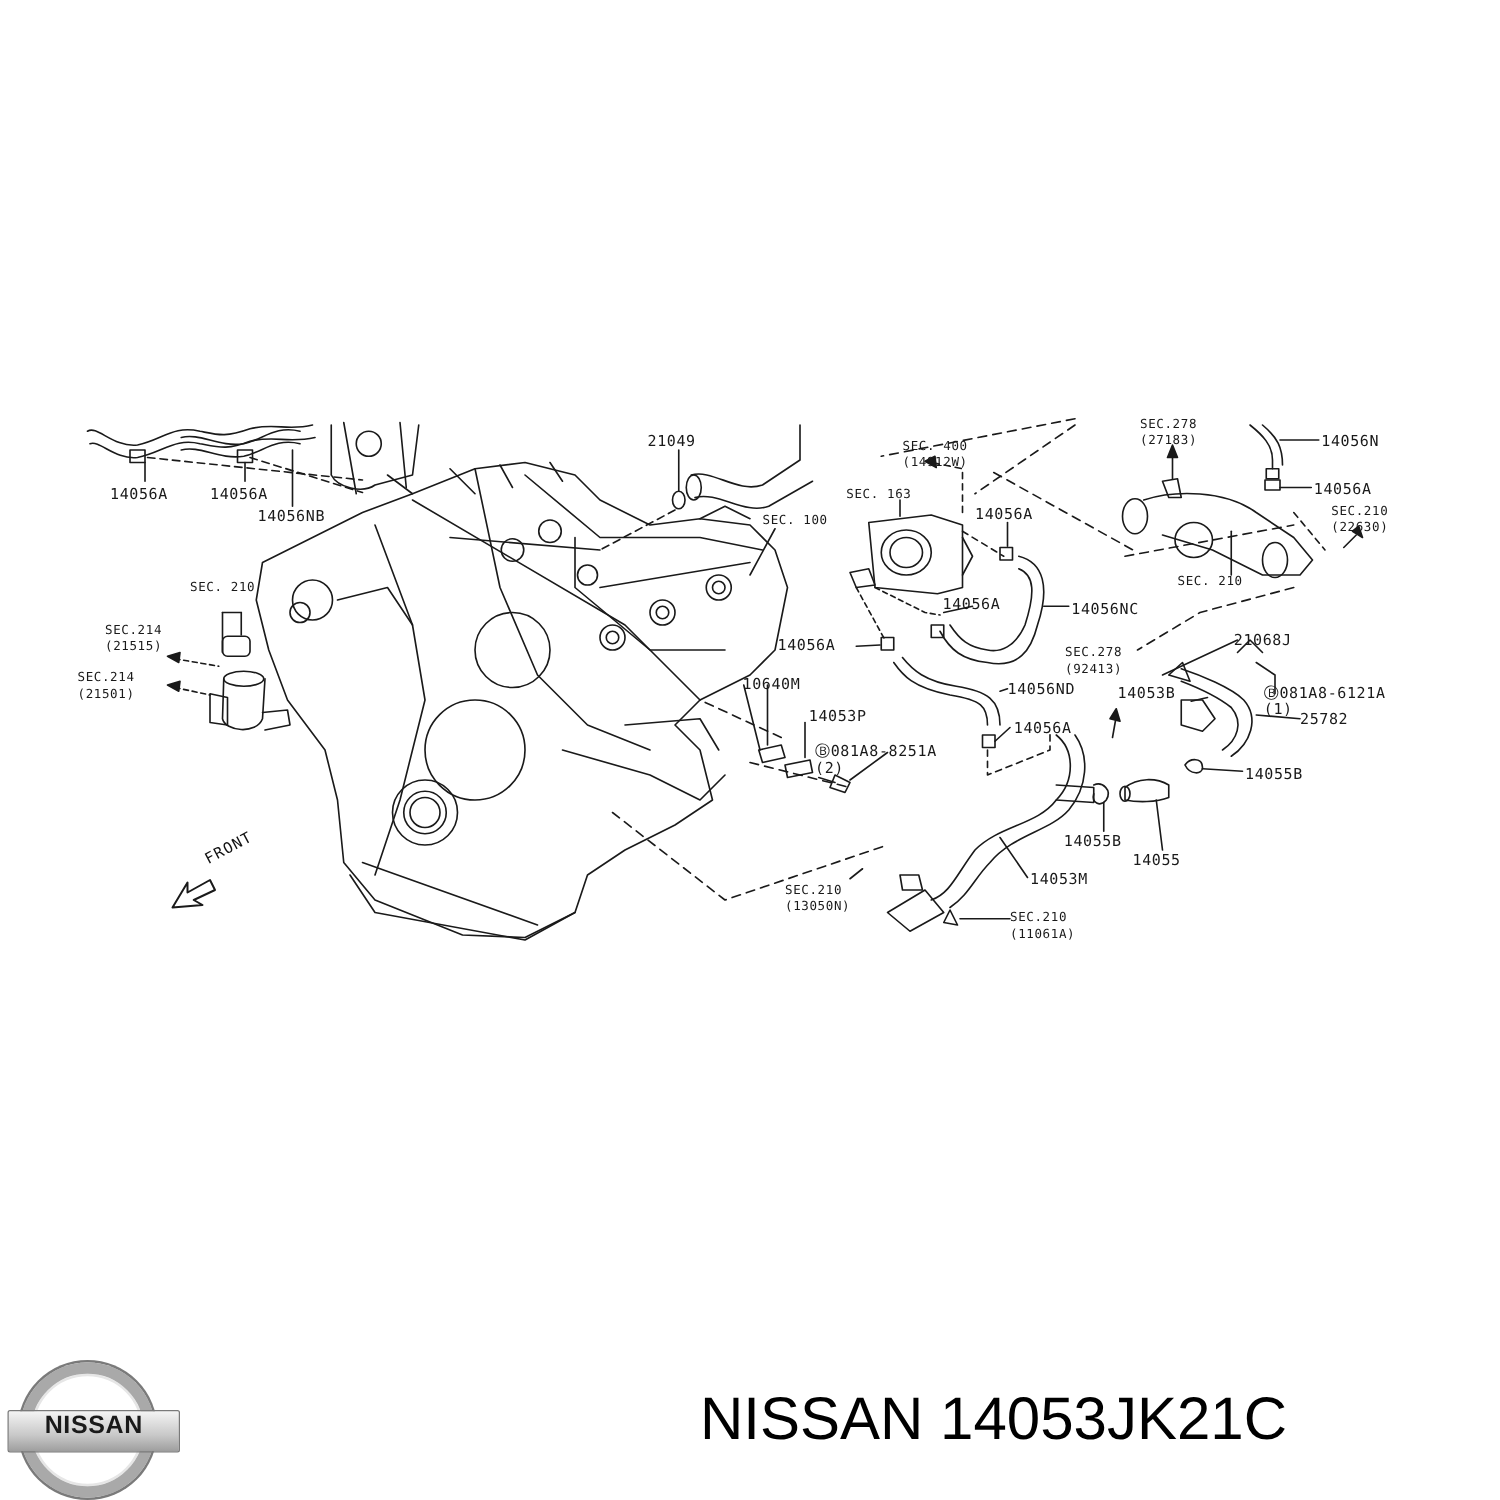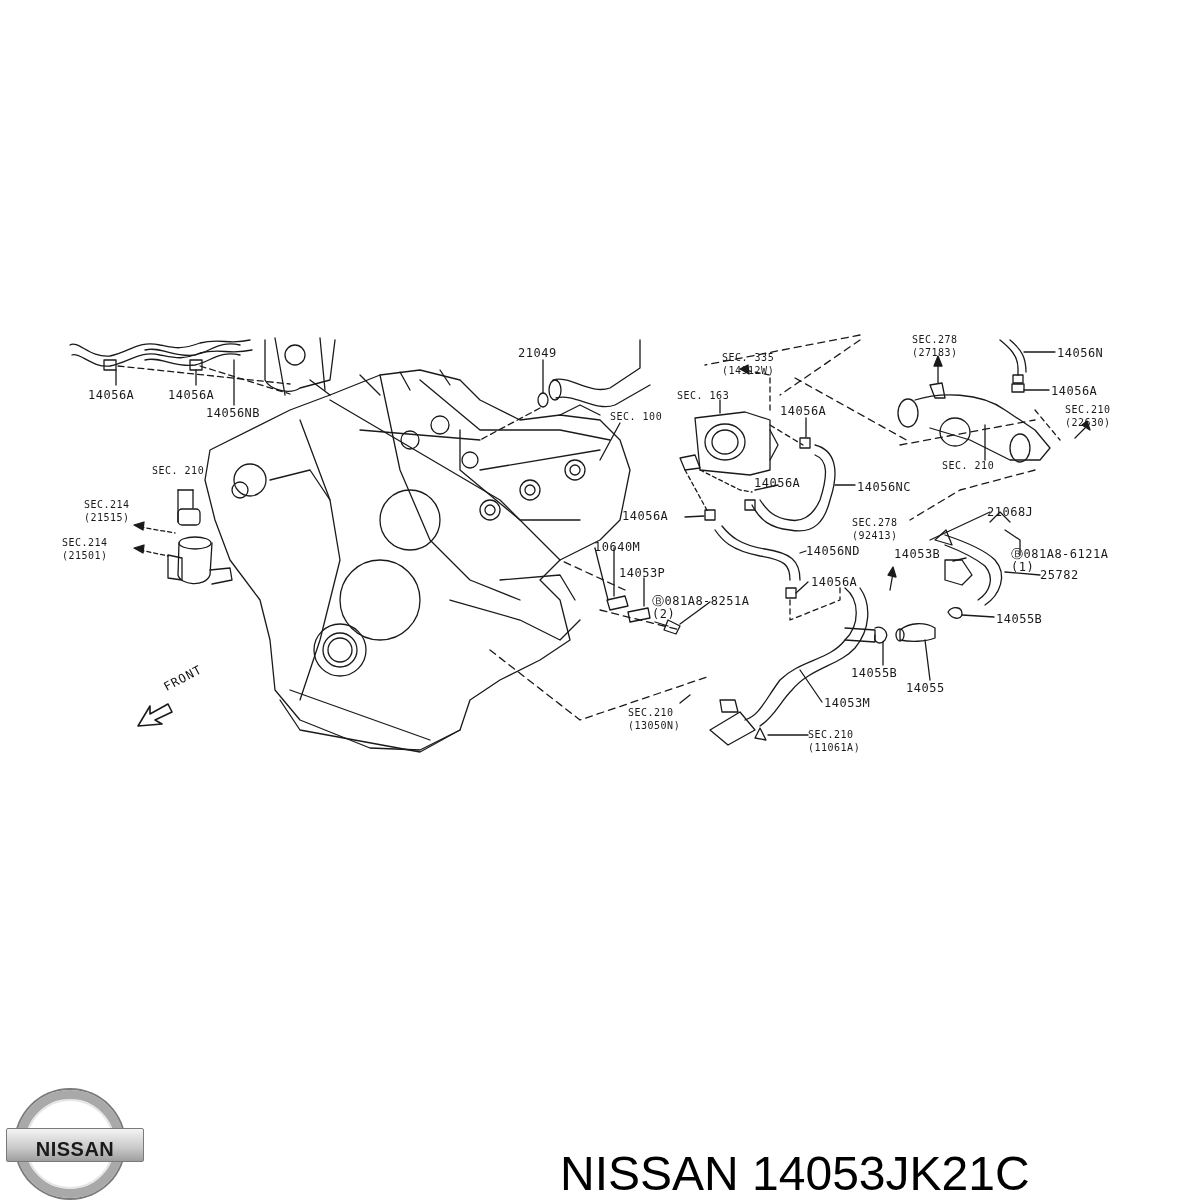--- a/index.html
+++ b/index.html
@@ -14,25 +14,25 @@
              transform: rotate(-28deg); transform-origin: left bottom; color:#111;
              font-family: "DejaVu Sans Mono", monospace; }
     .logo { position: absolute; left: 6px; top: 1088px; width: 138px; height: 112px; }
     .logo-ring { position: absolute; left: 10px; top: 2px; width: 108px; height: 108px; border-radius: 50%;
                  border: 9px solid #a9a9a9;
                  box-shadow: inset 0 0 0 2px #e6e6e6, 0 0 0 2px #7a7a7a; box-sizing: border-box;
                  background: transparent; }
     .logo-bar { position: absolute; left: 0; top: 40px; width: 138px; height: 34px;
                 background: linear-gradient(#f4f4f4, #c8c8c8 60%, #9e9e9e);
                 border: 1px solid #7a7a7a; box-sizing: border-box; border-radius: 2px;
-                display: flex; align-items: flex-end; justify-content: center; }
+                display: flex; align-items: flex-start; justify-content: center; }
     .logo-text { font-family: "Liberation Sans", sans-serif; font-weight: bold; font-size: 20px;
                  color: #1a1a1a; letter-spacing: 0.5px; }
     .title { position: absolute; left: 560px; top: 1108px; font-family: "Liberation Sans", sans-serif;
-             font-size: 48px; color: #000; letter-spacing: 0px; white-space: nowrap; margin-top: 38px; }
+             font-size: 48px; color: #000; letter-spacing: 0px; white-space: nowrap; }
   </style>
 </head>
 <body>
 
 <div class="diagram">
   <svg width="1200" height="1200" viewBox="0 0 1200 1200" fill="none" stroke="#1a1a1a" stroke-width="1.3" stroke-linecap="round" stroke-linejoin="round">
 
     <g>
       <path d="M70 345 C78 340,90 358,110 356 C130 352,138 340,160 345 C175 348,180 350,200 343 C220 338,230 345,250 340"></path>
       <path d="M72 355 C80 352,92 368,110 366 C130 362,140 350,160 355 C176 358,182 360,200 353 C220 348,230 355,252 350"></path>
@@ -228,21 +228,21 @@
   <div class="lbl" style="left:88px;top:389px">14056A</div>
   <div class="lbl" style="left:168px;top:389px">14056A</div>
   <div class="lbl" style="left:206px;top:407px">14056NB</div>
   <div class="lbl sec" style="left:152px;top:464px">SEC. 210</div>
   <div class="lbl sec" style="left:84px;top:498px">SEC.214
 (21515)</div>
   <div class="lbl sec" style="left:62px;top:536px">SEC.214
 (21501)</div>
   <div class="lbl" style="left:518px;top:347px">21049</div>
   <div class="lbl sec" style="left:610px;top:410px">SEC. 100</div>
-  <div class="lbl sec" style="left:722px;top:351px">SEC. 335
+  <div class="lbl sec" style="left:722px;top:351px">SEC. 400
 (14912W)</div>
   <div class="lbl sec" style="left:677px;top:389px">SEC. 163</div>
   <div class="lbl" style="left:780px;top:405px">14056A</div>
   <div class="lbl" style="left:754px;top:477px">14056A</div>
   <div class="lbl" style="left:857px;top:481px">14056NC</div>
   <div class="lbl" style="left:622px;top:510px">14056A</div>
   <div class="lbl sec" style="left:912px;top:333px">SEC.278
 (27183)</div>
   <div class="lbl" style="left:1057px;top:347px">14056N</div>
   <div class="lbl" style="left:1051px;top:385px">14056A</div>
@@ -251,21 +251,21 @@
   <div class="lbl sec" style="left:942px;top:459px">SEC. 210</div>
   <div class="lbl sec" style="left:852px;top:516px">SEC.278
 (92413)</div>
   <div class="lbl" style="left:987px;top:506px">21068J</div>
   <div class="lbl" style="left:894px;top:548px">14053B</div>
   <div class="lbl" style="left:1011px;top:548px">Ⓑ081A8-6121A
 (1)</div>
   <div class="lbl" style="left:1040px;top:569px">25782</div>
   <div class="lbl" style="left:594px;top:541px">10640M</div>
   <div class="lbl" style="left:806px;top:545px">14056ND</div>
-  <div class="lbl" style="left:619px;top:567px">14053P</div>
+  <div class="lbl" style="left:647px;top:567px">14053P</div>
   <div class="lbl" style="left:811px;top:576px">14056A</div>
   <div class="lbl" style="left:652px;top:595px">Ⓑ081A8-8251A
 (2)</div>
   <div class="lbl" style="left:996px;top:613px">14055B</div>
   <div class="lbl" style="left:851px;top:667px">14055B</div>
   <div class="lbl" style="left:906px;top:682px">14055</div>
   <div class="lbl" style="left:824px;top:697px">14053M</div>
   <div class="lbl sec" style="left:628px;top:706px">SEC.210
 (13050N)</div>
   <div class="lbl sec" style="left:808px;top:728px">SEC.210

